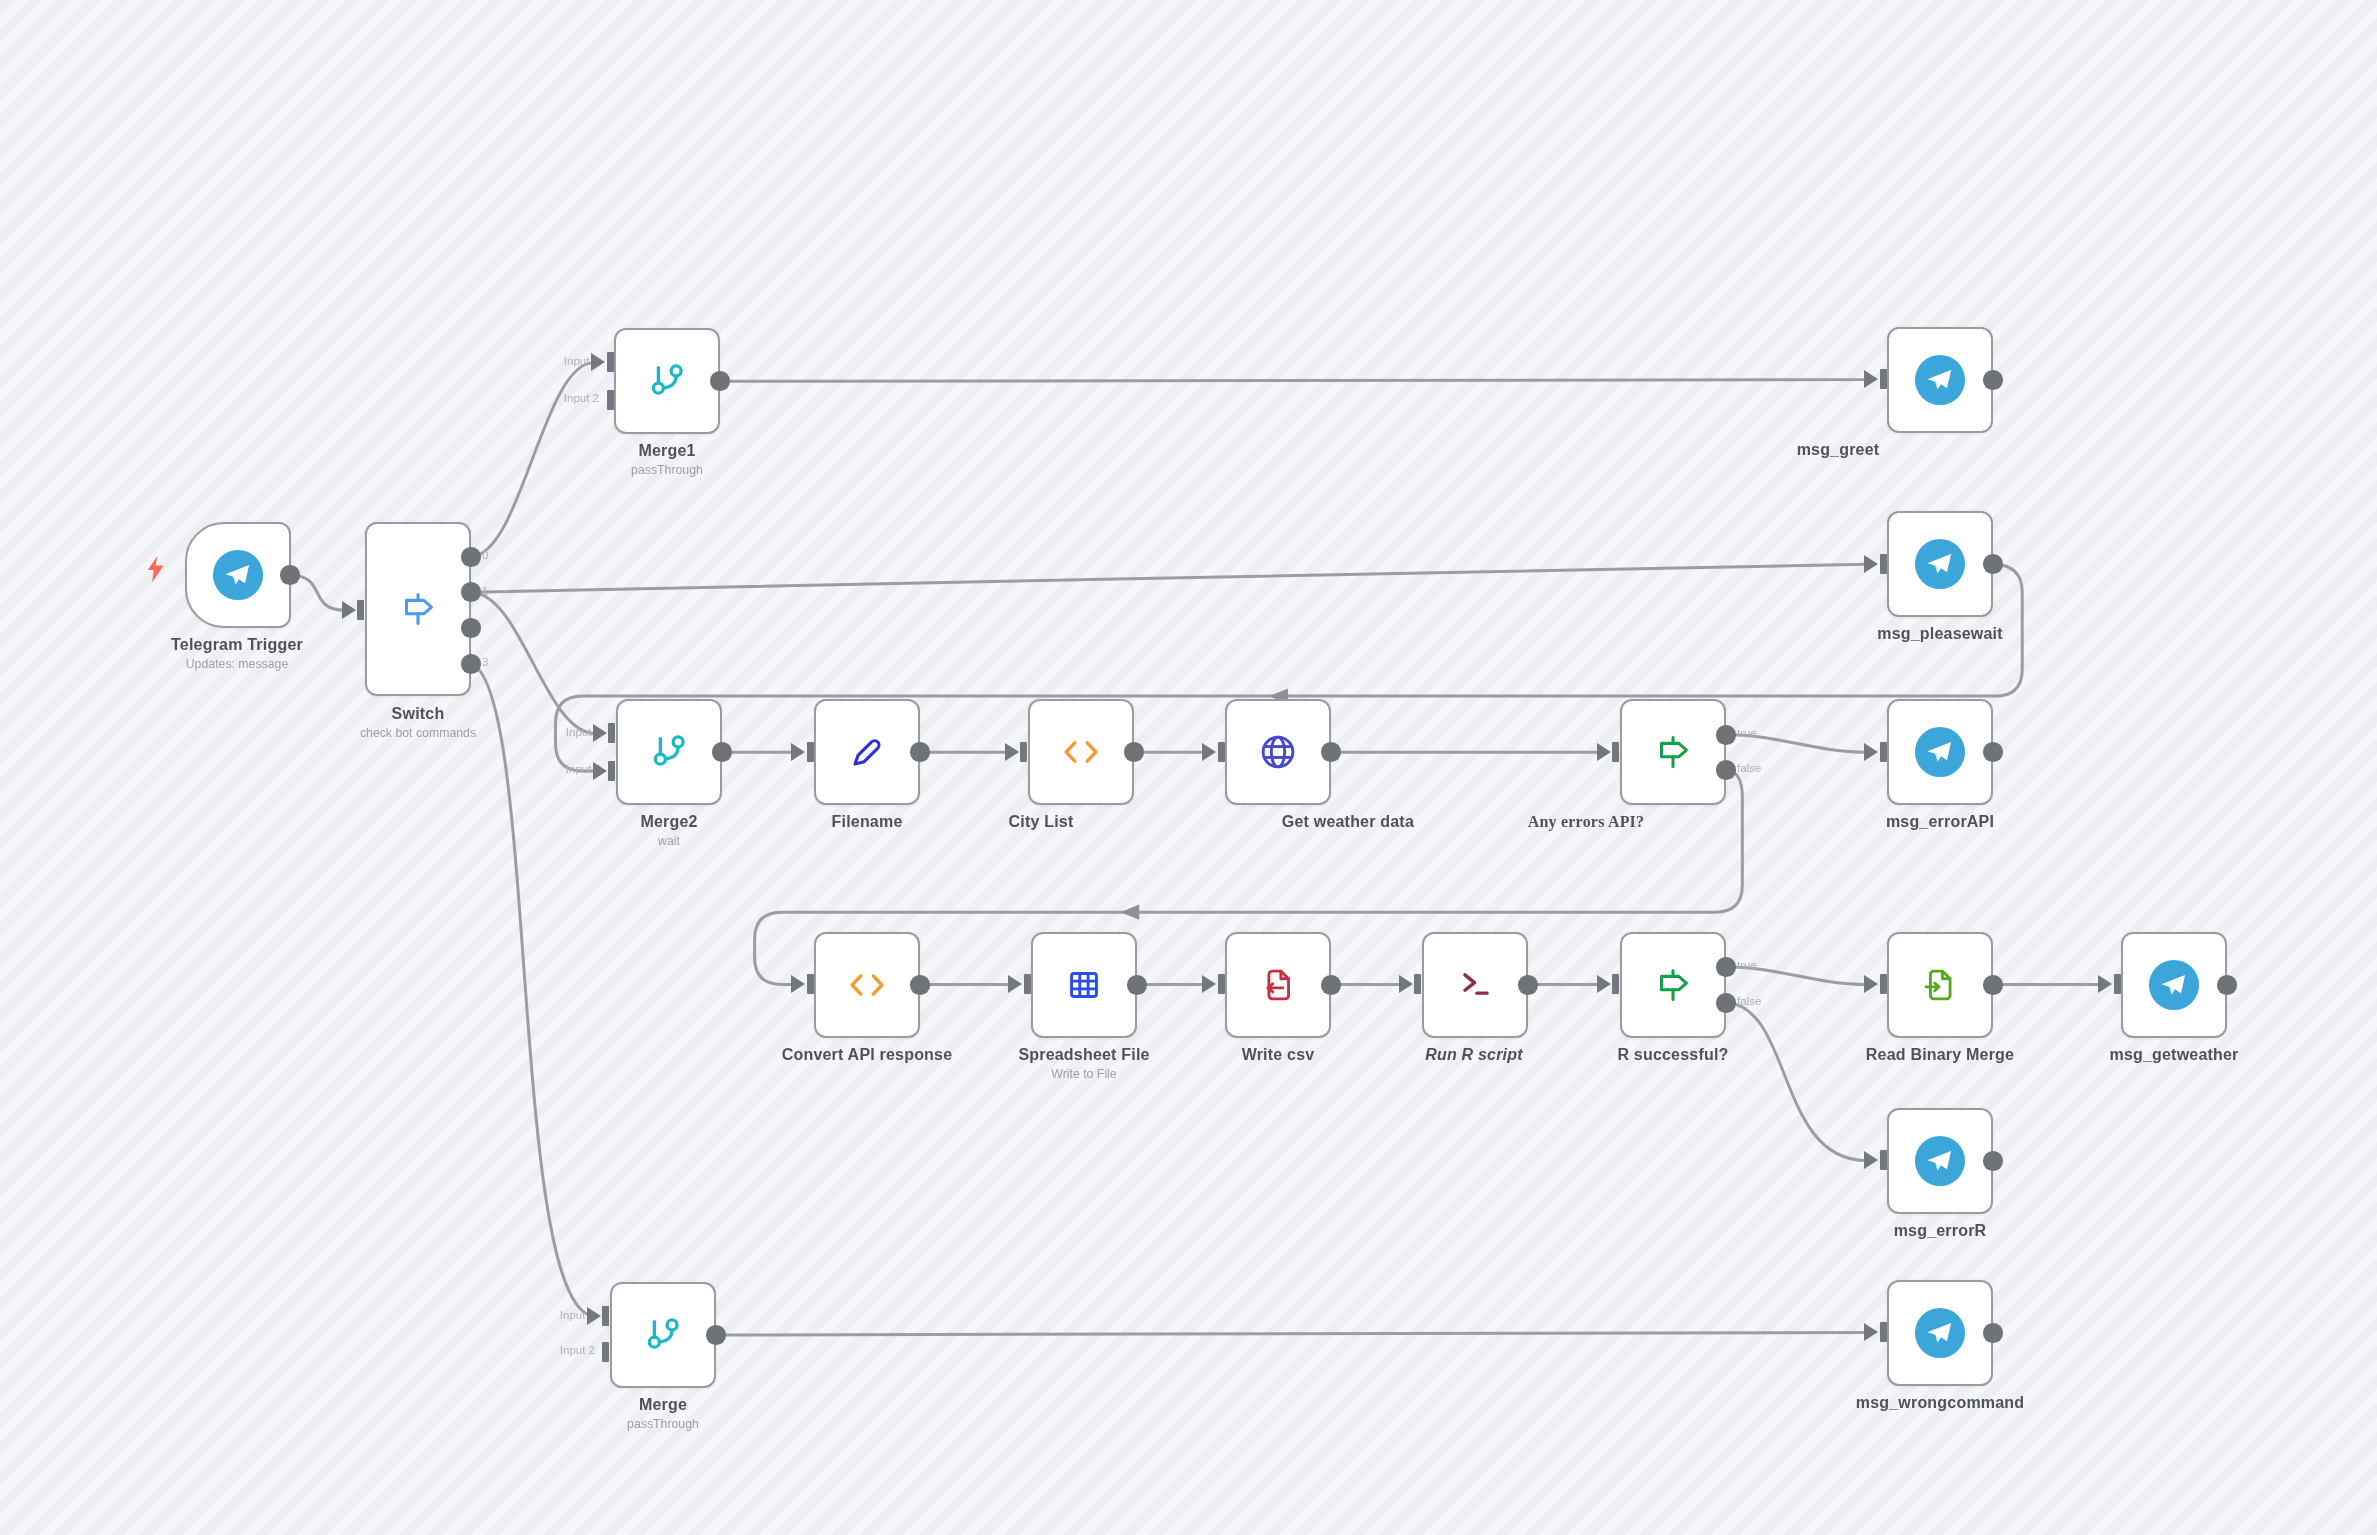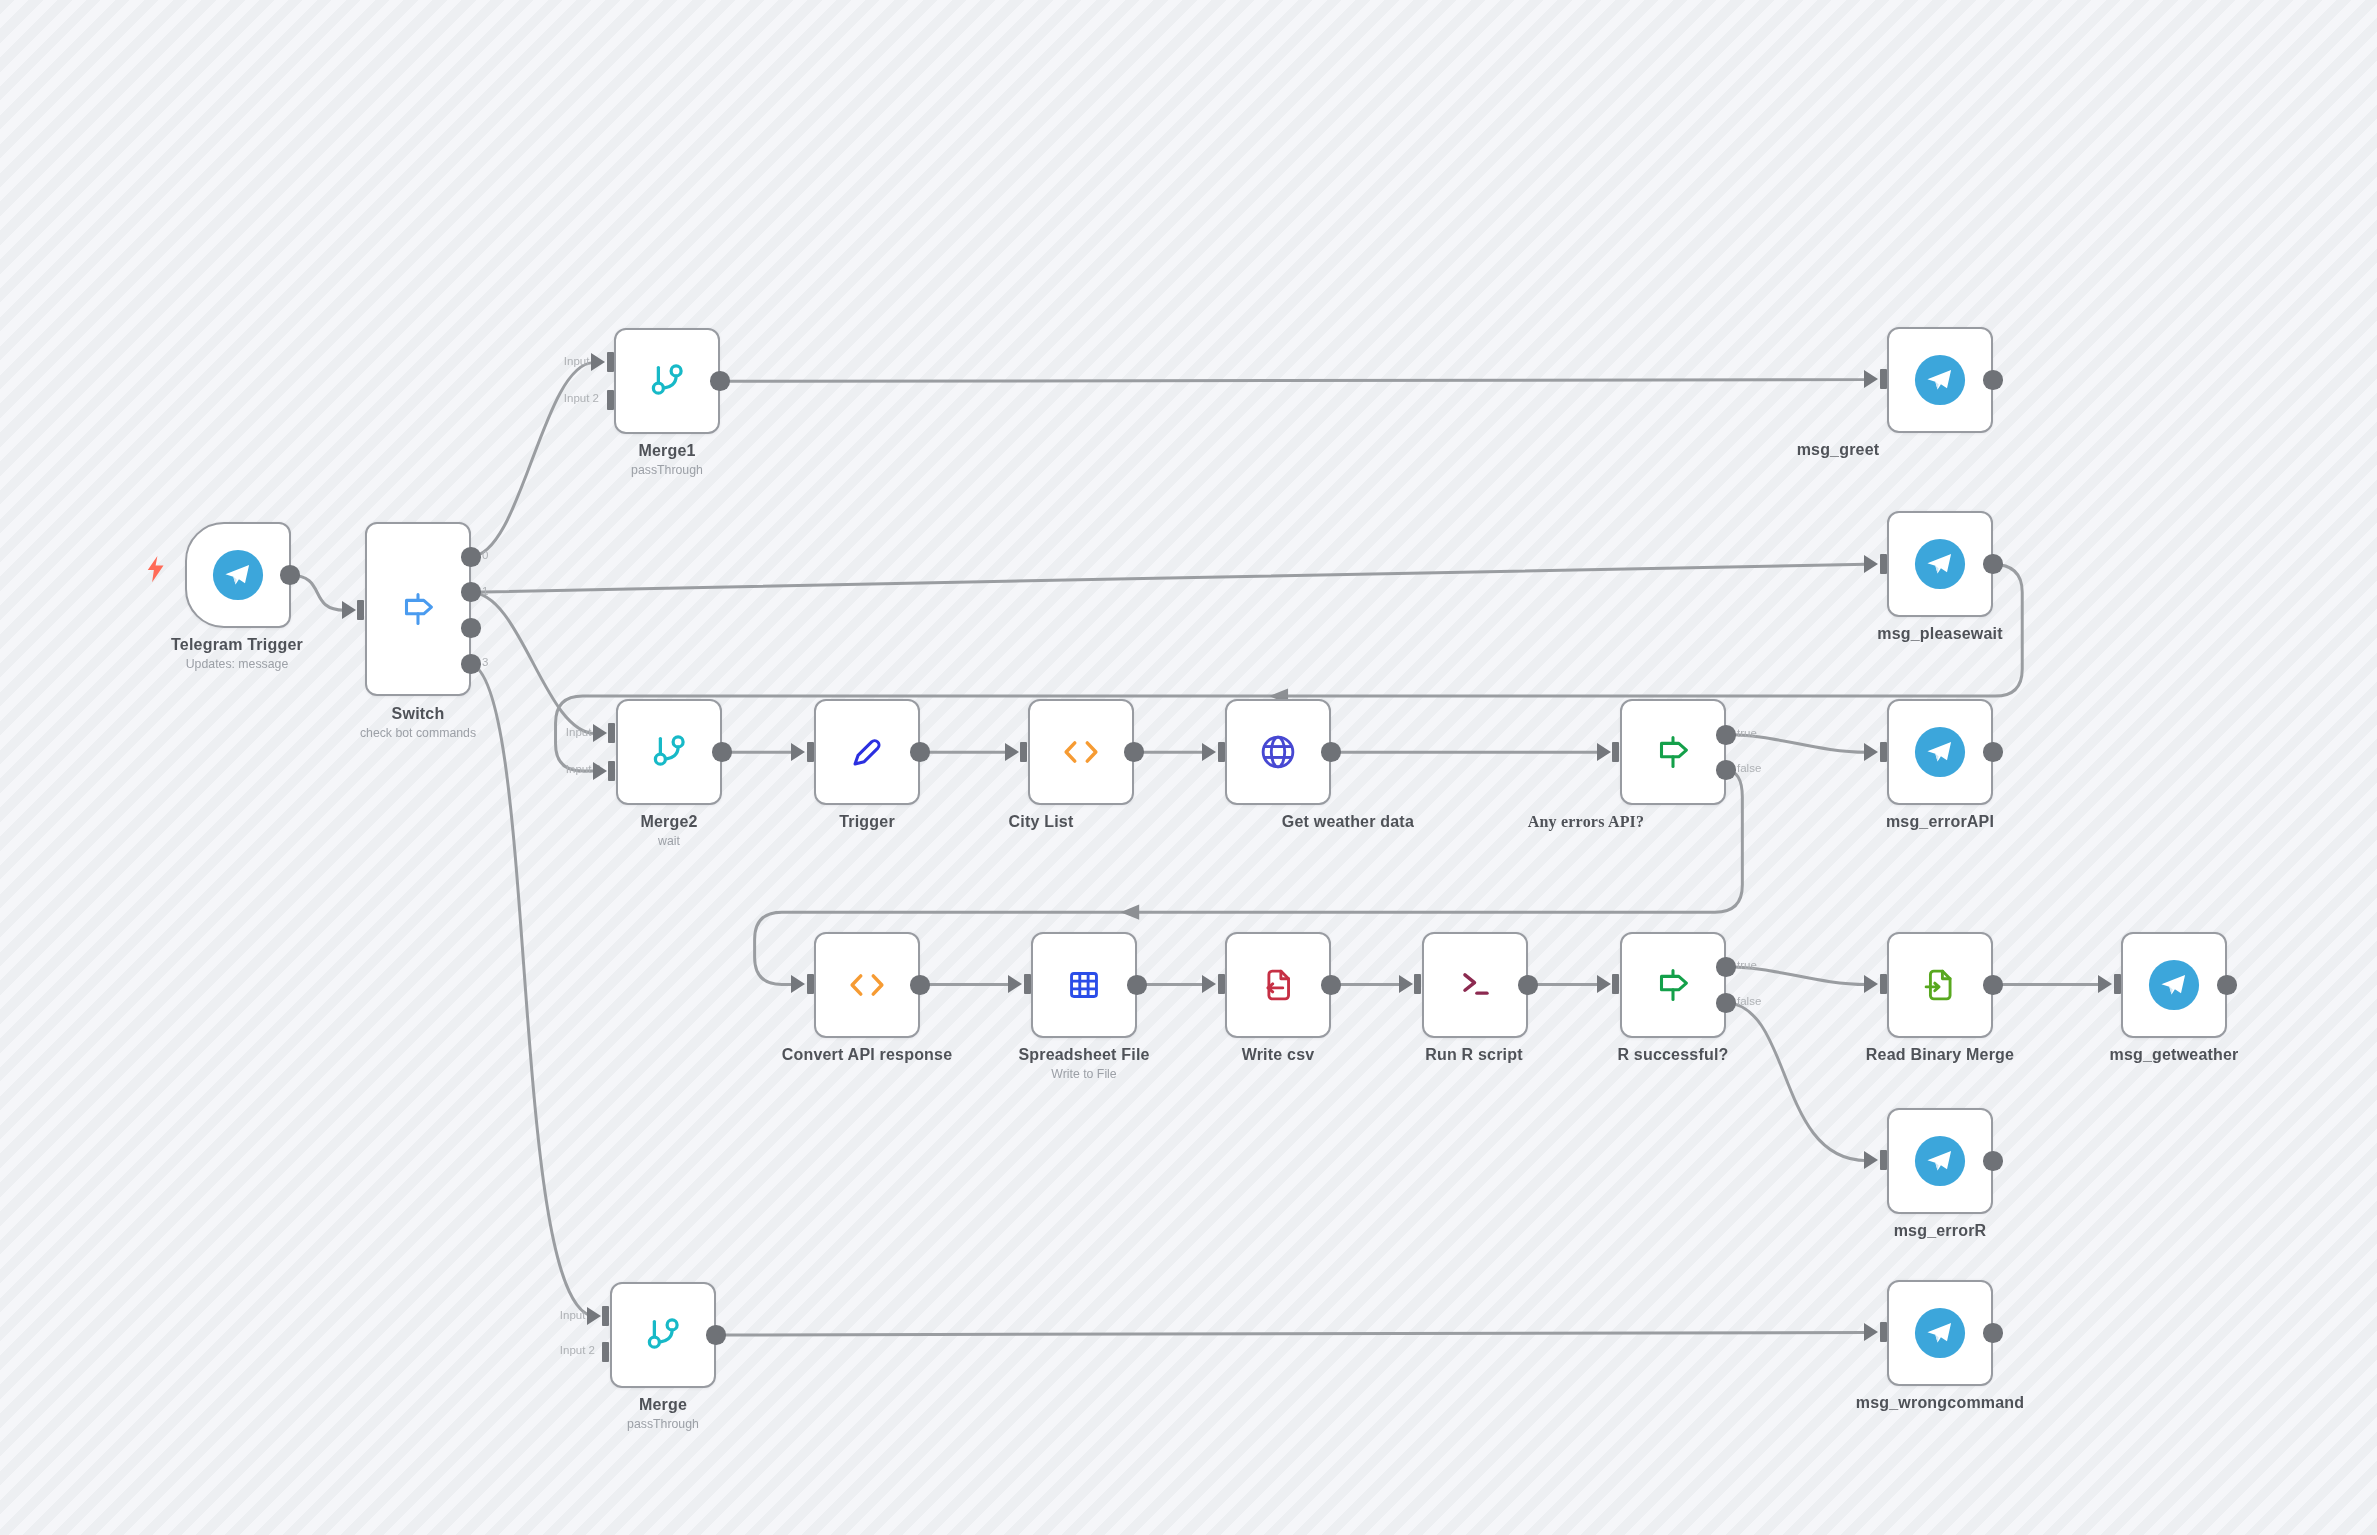--- a/index.html
+++ b/index.html
@@ -170,21 +170,21 @@
       <div class="plabel pleft" style="left: 507px; top: 763px;">Input 2</div>
       <div class="dot" style="left: 712px; top: 742px;"></div>
       <div class="node" style="left: 814px; top: 699px; width: 106px; height: 106px;">
         <div>
           <svg class="node-icon" width="46" height="46" viewBox="0 0 48 48">
       <path d="M11.5 36.5 L14.6 27.6 L28.8 13.4 A4.6 4.6 0 0 1 35.3 19.9 L21.1 34.1 Z" fill="none" stroke="#2b2fe0" stroke-width="3.2" stroke-linejoin="round"></path>
           </svg>
         </div>
       </div>
       <div class="titlewrap" style="left: 731px; top: 813px;">
-        <div class="node-title">Trigger</div>
+        <div class="node-title">Filename</div>
       </div>
       <div class="in-bar" style="left: 807px; top: 742px;"></div>
       <div class="in-tri" style="left: 791px; top: 743px;"></div>
       <div class="dot" style="left: 910px; top: 742px;"></div>
       <div class="node" style="left: 1028px; top: 699px; width: 106px; height: 106px;">
         <div>
           <svg class="node-icon" width="46" height="46" viewBox="0 0 48 48">
       <g fill="none" stroke="#f69b33" stroke-width="3.6" stroke-linecap="round" stroke-linejoin="round">
       <path d="M17.5 14.5 L8.5 24 L17.5 33.5"></path>
               <path d="M30.5 14.5 L39.5 24 L30.5 33.5"></path>
@@ -305,21 +305,21 @@
       <div class="node" style="left: 1422px; top: 932px; width: 106px; height: 106px;">
         <div>
           <svg class="node-icon" width="46" height="46" viewBox="0 0 48 48">
       <g fill="none" stroke="#8c2a50" stroke-width="3.6" stroke-linecap="round" stroke-linejoin="round">
       <path d="M13.5 13.5 L23.5 21.5 L13.5 29.5"></path>
               <path d="M26 32.5 L36.5 32.5"></path>
             </g>
           </svg>
         </div>
       </div>
-      <div class="titlewrap" style="left: 1338px; top: 1046px;">
+      <div class="titlewrap" style="left: 1338px; top: 1046px; font-style: italic;">
         <div class="node-title">Run R script</div>
       </div>
       <div class="in-bar" style="left: 1414px; top: 974px;"></div>
       <div class="in-tri" style="left: 1399px; top: 975px;"></div>
       <div class="dot" style="left: 1518px; top: 975px;"></div>
       <div class="node" style="left: 1620px; top: 932px; width: 106px; height: 106px;">
         <div>
           <svg class="node-icon" width="46" height="46" viewBox="0 0 48 48">
       <g fill="none" stroke="#14a04a" stroke-width="3.2" stroke-linejoin="round" stroke-linecap="round">
       <path d="M24 9 L24 15"></path>

